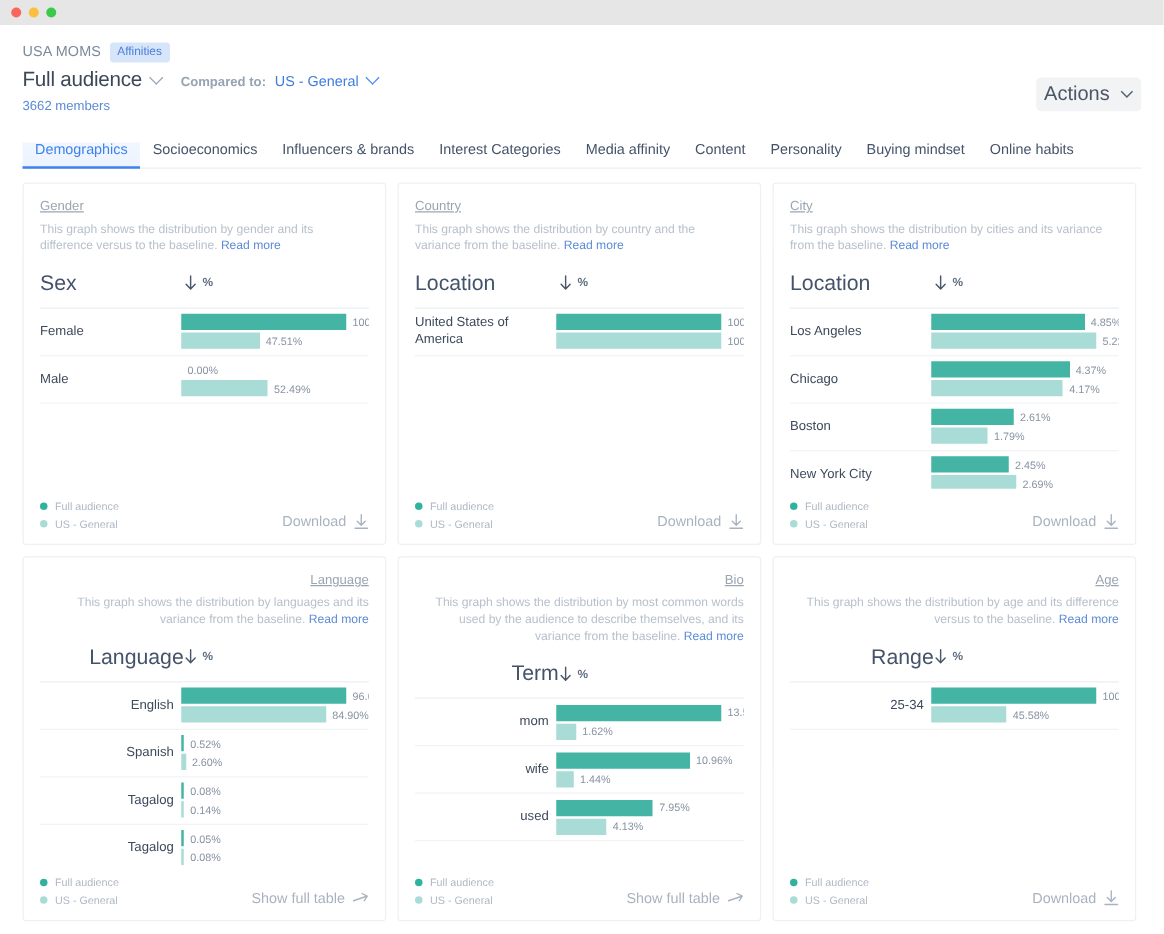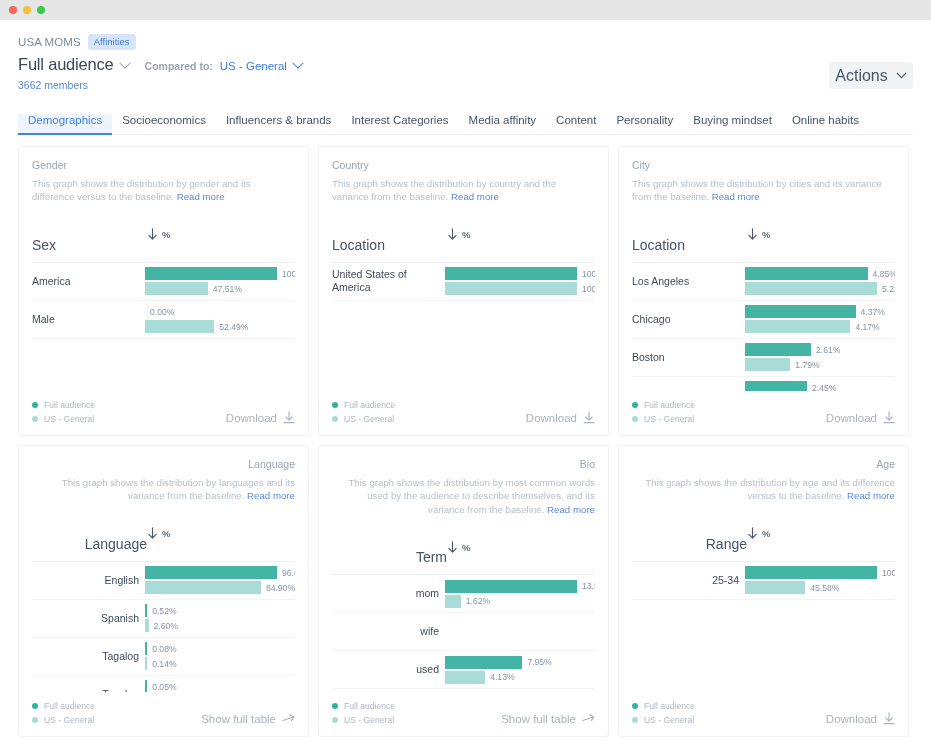--- a/index.html
+++ b/index.html
@@ -96,33 +96,33 @@
     border: 1px solid #eef0f2;
     border-radius: 3px;
     padding: 12px 13px 0 13px;
     position: relative;
     overflow: hidden;
     display: flex; flex-direction: column;
   }
   .card.row1 { height: 290px; }
   .card.row2 { height: 292px; text-align: right; }
 
-  .card-title { font-size: 10.5px; color: #9aa5b2; margin-bottom: 6px; }
+  .card-title { font-size: 10.5px; color: #9aa5b2; margin-bottom: 6px; text-decoration: underline; }
   .card-desc {
     font-size: 9.7px; line-height: 13.4px; color: #b7c0cb;
     margin-bottom: 10px;
   }
   .read-more { color: #5b8ad6; }
 
   .thead {
     display: flex; align-items: center;
     padding: 3px 0 9px 0;
     border-bottom: 1px solid #eceef1;
   }
-  .th-label { font-size: 14px; color: #44536a; width: 115px; margin-top: 20px; }
+  .th-label { font-size: 17px; color: #44536a; width: 115px; }
   .th-sort { display: flex; align-items: center; gap: 4px; }
   .th-pct { font-size: 9.5px; color: #5f6d80; font-weight: bold; }
 
   .rows { flex: 1; overflow: hidden; }
   .row {
     display: flex; align-items: center;
     min-height: 38px;
     border-bottom: 1px solid #f1f3f5;
     padding: 3px 0;
   }
@@ -212,21 +212,21 @@
           <div class="th-label">Sex</div>
           <div class="th-sort">
             <svg width="11" height="13" viewBox="0 0 11 13">
               <path d="M5.5 0.8 L5.5 10.6 M1.9 7.4 L5.5 11.2 L9.1 7.4" fill="none" stroke="#4a5769" stroke-width="1.15" stroke-linecap="round" stroke-linejoin="round"></path>
             </svg>
             <span class="th-pct">%</span>
           </div>
         </div>
         <div class="rows">
           <div class="row">
-            <div class="row-label">America</div>
+            <div class="row-label">Female</div>
             <div class="bars">
               <div class="barline">
                 <div class="bar primary" style="width: 132px;"></div>
                 <span class="barval">100.00%</span>
               </div>
               <div class="barline">
                 <div class="bar secondary" style="width: 62.7px;"></div>
                 <span class="barval">47.51%</span>
               </div>
             </div>
@@ -502,20 +502,30 @@
                 <span class="barval">13.55%</span>
               </div>
               <div class="barline">
                 <div class="bar secondary" style="width: 15.8px;"></div>
                 <span class="barval">1.62%</span>
               </div>
             </div>
           </div>
           <div class="row">
             <div class="row-label">wife</div>
+            <div class="bars">
+              <div class="barline">
+                <div class="bar primary" style="width: 106.8px;"></div>
+                <span class="barval">10.96%</span>
+              </div>
+              <div class="barline">
+                <div class="bar secondary" style="width: 14px;"></div>
+                <span class="barval">1.44%</span>
+              </div>
+            </div>
           </div>
           <div class="row">
             <div class="row-label">used</div>
             <div class="bars">
               <div class="barline">
                 <div class="bar primary" style="width: 77.4px;"></div>
                 <span class="barval">7.95%</span>
               </div>
               <div class="barline">
                 <div class="bar secondary" style="width: 40.2px;"></div>

